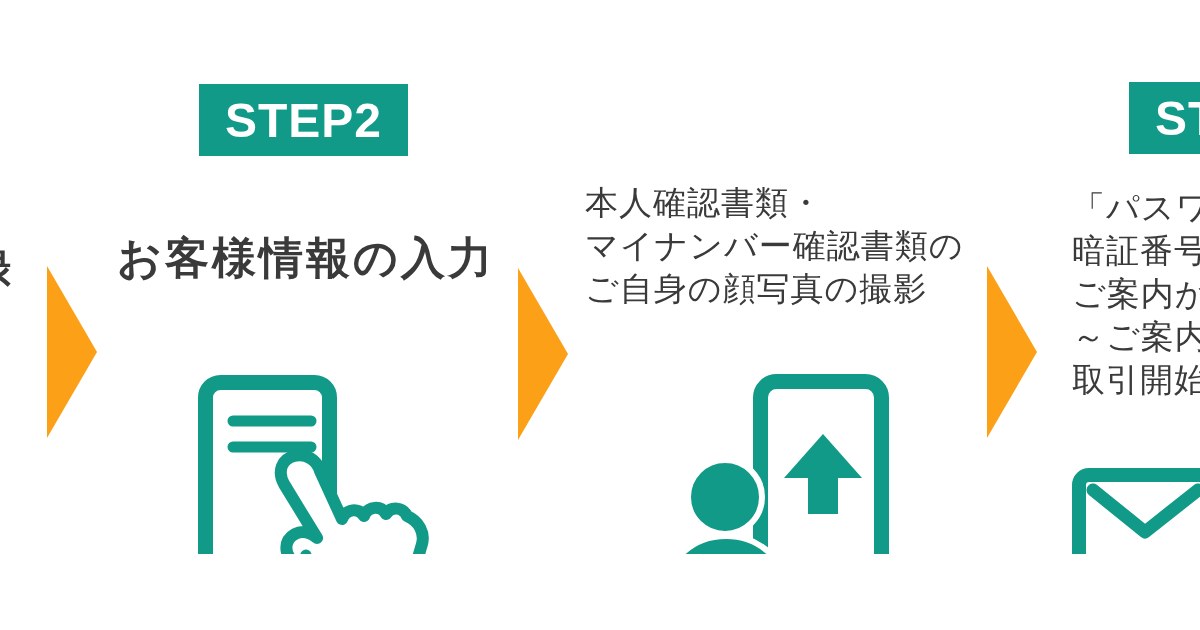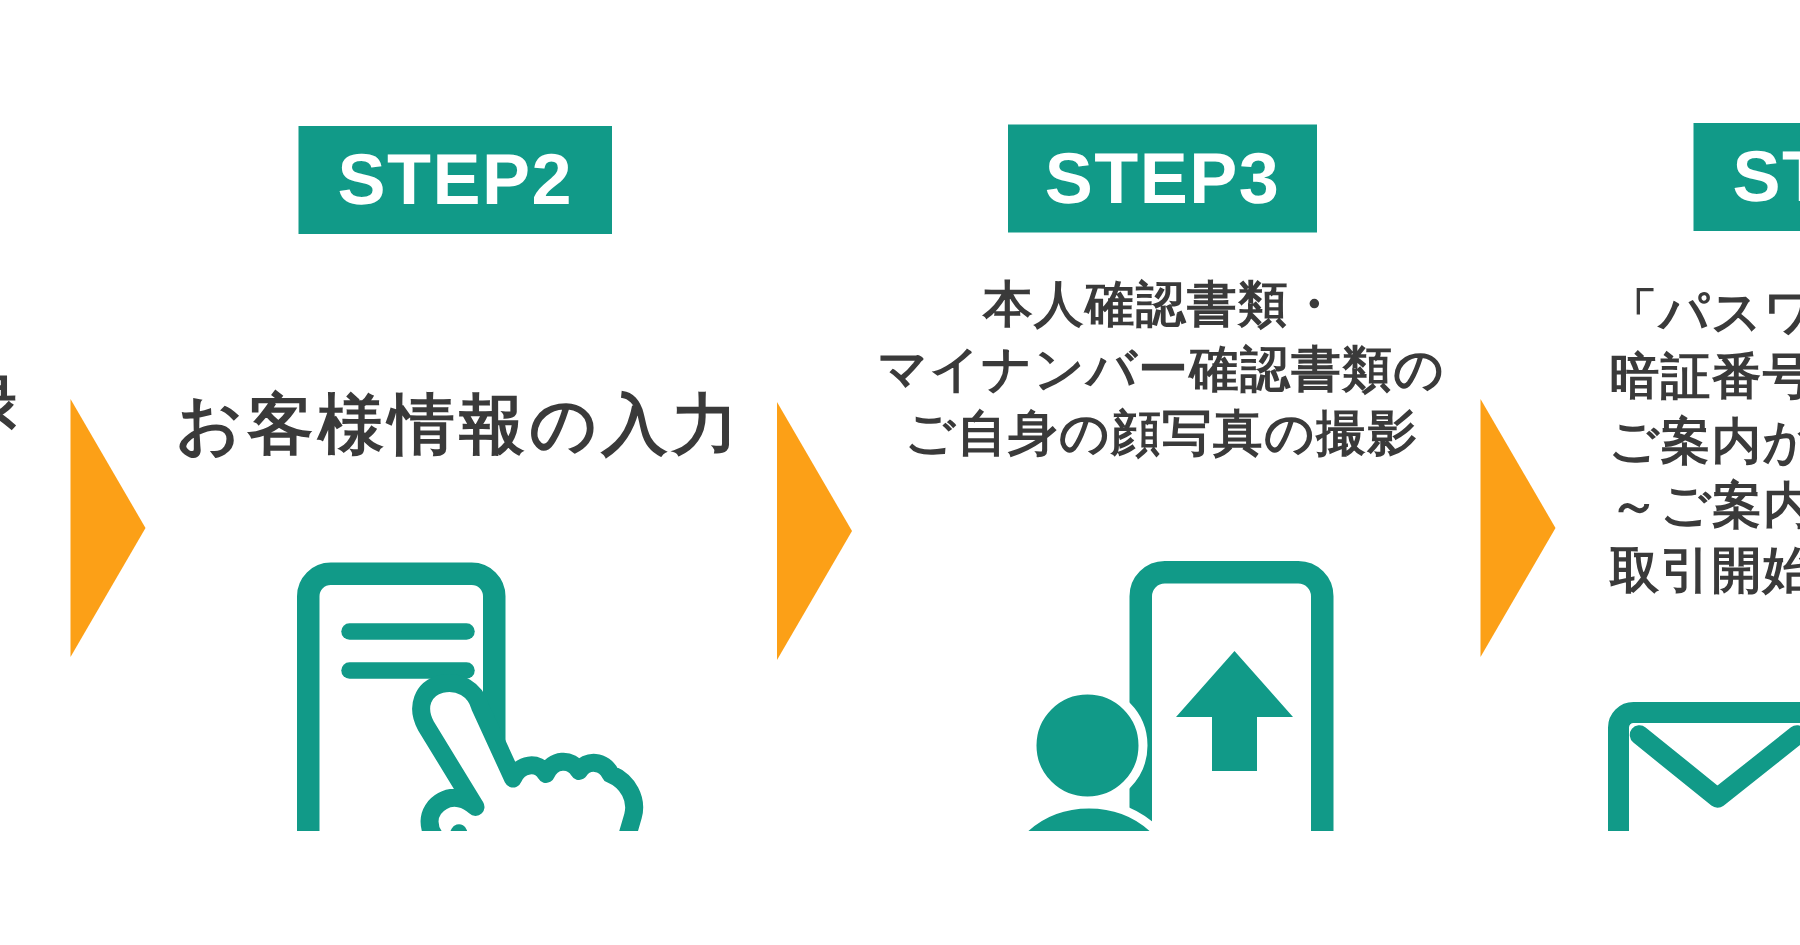--- a/index.html
+++ b/index.html
@@ -39,28 +39,28 @@
     position:absolute;height:72px;
     background:var(--teal);color:var(--badge-text);
     display:flex;align-items:center;justify-content:center;
     font-size:48px;font-weight:700;letter-spacing:1px;
   }
   .badge-2{left:199px;top:84px;width:209px;}
   .badge-3{left:672px;top:83px;width:206px;}
   .badge-4{left:1129px;top:82px;width:209px;}
   
   .step2-title{
-    position:absolute;left:117px;top:254px;
+    position:absolute;left:117px;top:229px;
     font-size:44px;font-weight:600;letter-spacing:3px;
     color:var(--text);white-space:nowrap;
   }
   .desc{
     position:absolute;color:var(--text);
-    font-size:33px;line-height:43px;font-weight:700;
-    letter-spacing:1px;white-space:nowrap;text-align:center;
+    font-size:33px;line-height:43px;font-weight:400;
+    letter-spacing:1px;white-space:nowrap;
   }
   .desc-3{left:585px;top:181px;}
   .desc-4{left:1072px;top:186px;}
   
   .icon{position:absolute;}
   .icon-form{left:193px;top:372px;}
   .icon-person{left:650px;top:368px;}
   .icon-envelope{left:1065px;top:461px;}
   .teal-stroke{stroke:var(--teal);}
   .teal-fill{fill:var(--teal);}
@@ -93,21 +93,20 @@
              L 222 196
              C 216 218 197 232 175 233
              C 156 234 140 227 128 215
              L 102 191
              C 90 182 91 168 102 162
              C 109 158 118 160 124 166
              Z" fill="#fff" class="teal-stroke" stroke-width="12" stroke-linejoin="round" stroke-linecap="round"></path>
     <path d="M126 213 C 112 207 107 194 113 183" fill="none" class="teal-stroke" stroke-width="11" stroke-linecap="round"></path>
   </svg>
 
-  <div class="badge badge-3">STEP3</div>
   <div class="desc desc-3">
     <div>本人確認書類・</div>
     <div>マイナンバー確認書類の</div>
     <div>ご自身の顔写真の撮影</div>
   </div>
   <svg class="icon icon-person" width="250" height="242" viewBox="0 0 250 242">
     <rect x="110.5" y="13.5" width="121" height="197" rx="16" fill="#fff" class="teal-stroke" stroke-width="15"></rect>
     <path d="M173 66 L212 110 L188 110 L188 146 L158 146 L158 110 L134 110 Z" class="teal-fill"></path>
     <circle cx="75" cy="129" r="37" class="teal-fill" stroke="#fff" stroke-width="6"></circle>
     <path d="M12 234 C 12 196 40 168 76 168 C 112 168 140 196 140 234 Z" class="teal-fill" stroke="#fff" stroke-width="6"></path>

